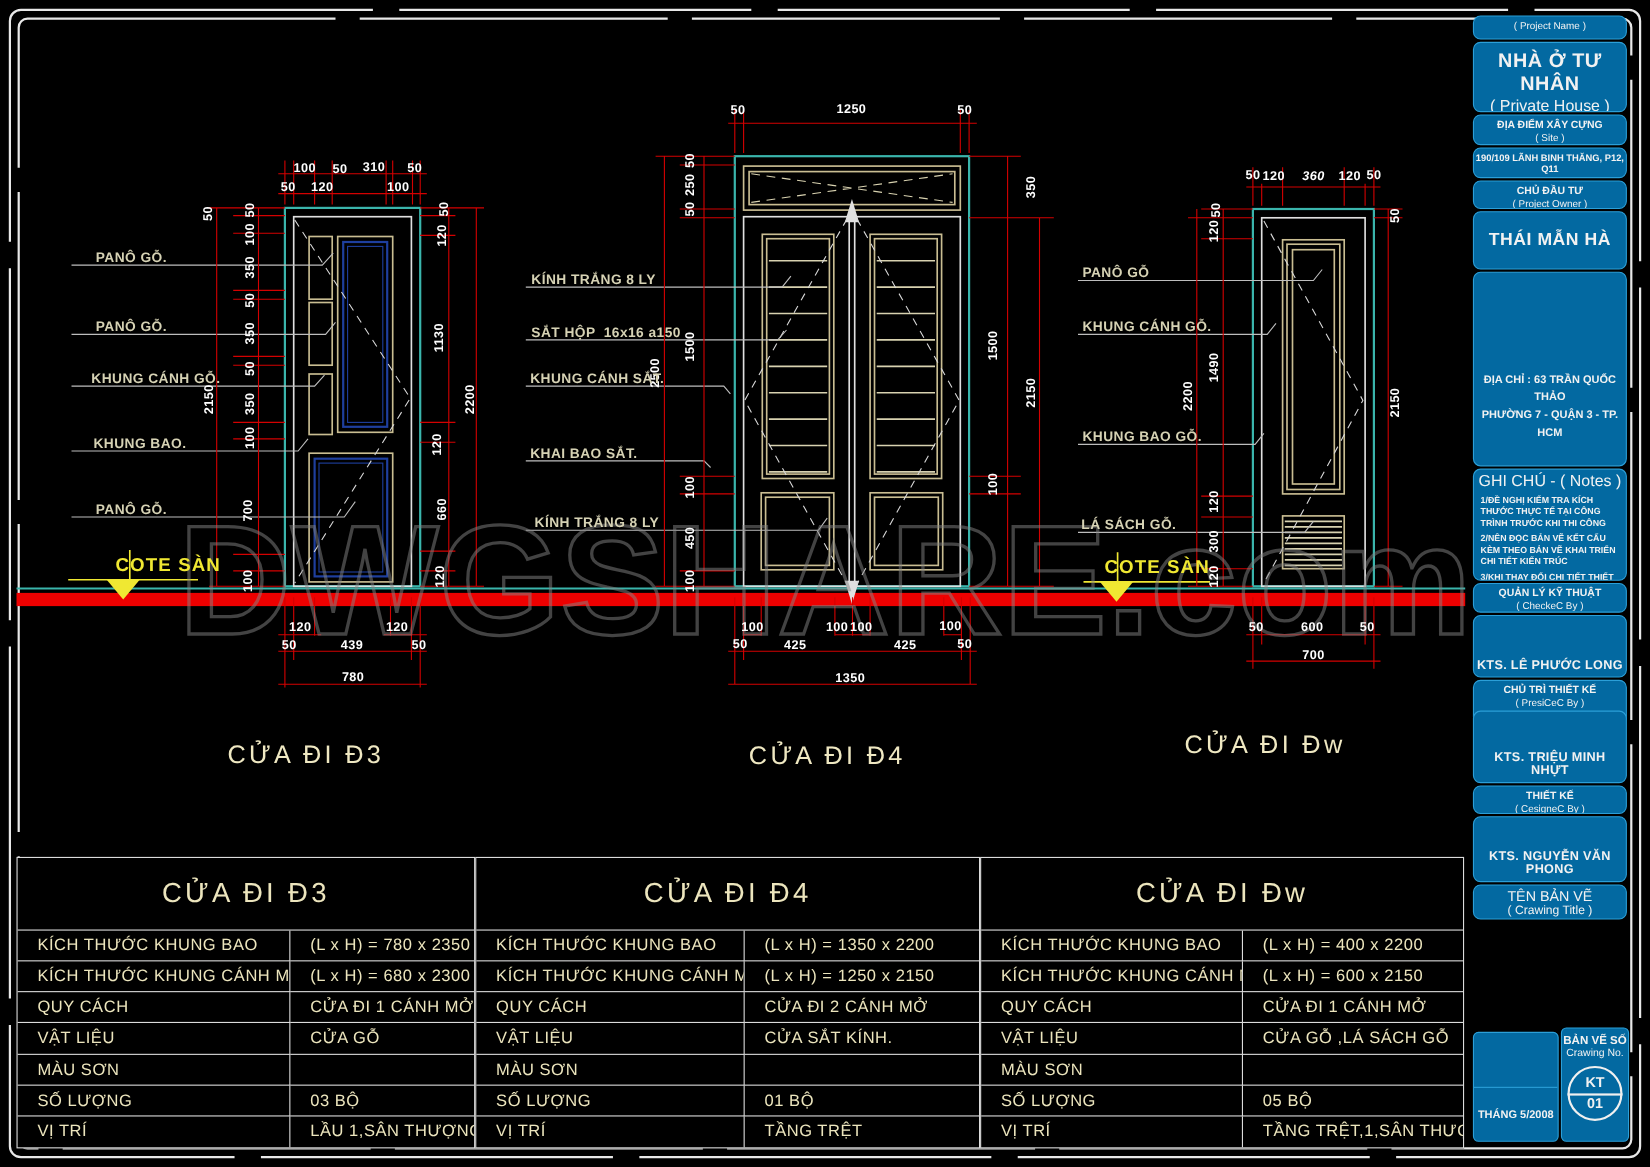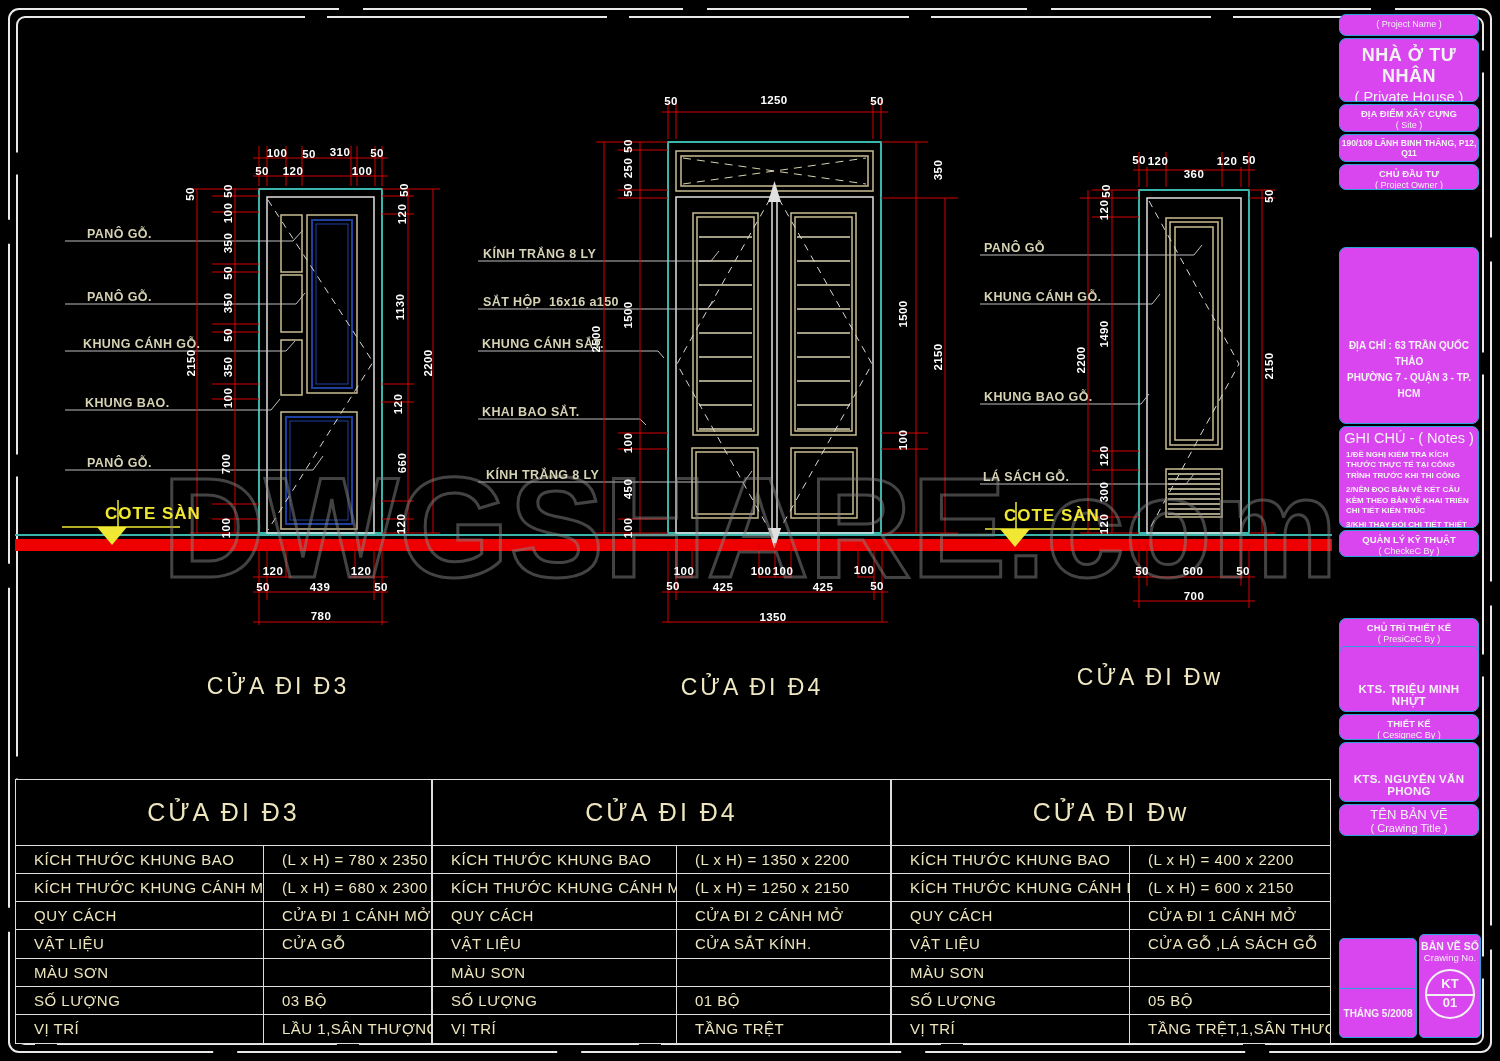--- a/index.html
+++ b/index.html
@@ -33,21 +33,21 @@
      display:grid;grid-template-rows:66px repeat(7,1fr);background:#000;box-sizing:border-box}
   .thead{grid-column:1/3;display:flex;align-items:center;justify-content:center;
      color:#ece5bd;font-size:25px;letter-spacing:3px;border-bottom:1.5px solid #dcdcdc}
   .tlabel,.tval{display:flex;align-items:center;color:#ece5bd;font-size:15px;
      letter-spacing:.5px;border-bottom:1.5px solid #dcdcdc;padding-left:18px;overflow:hidden;white-space:nowrap}
   .tlabel{border-right:1.5px solid #dcdcdc}
   .tgroup .tlabel:nth-last-child(2),.tgroup .tval:last-child{border-bottom:none}
   
   .tb{position:absolute;left:1337px;top:12px;width:146px;height:1037px;z-index:7}
   .tbox{position:absolute;left:2px;width:140px;border:1.5px solid #2b9fd8;border-radius:7px;
-     background:#d946ef;color:#f2f2f2;text-align:center;box-sizing:border-box;overflow:hidden}
+     background:#0369a1;color:#f2f2f2;text-align:center;box-sizing:border-box;overflow:hidden}
   .tb-small{font-size:9.5px;font-weight:bold;line-height:1.25;padding-top:3px}
   .tb-small .en{font-weight:400;font-size:9px}
   .tb-name{display:flex;flex-direction:column;justify-content:flex-end;padding-bottom:4px;
      font-size:11.5px;font-weight:bold;letter-spacing:.3px}
   .circle{width:46px;height:46px;border:2.5px solid #f0f0f0;border-radius:50%;margin:6px auto 0;
      display:flex;flex-direction:column;align-items:center;justify-content:center;position:relative}
   .circle .bar{position:absolute;left:-2px;right:-2px;top:50%;height:2px;background:#f0f0f0}
   .circle div{font-size:13px;font-weight:bold;line-height:1.45}
   .notes-list{text-align:left;font-size:8px;font-weight:bold;padding:2px 6px;line-height:1.3}
   .notes-list div{margin-bottom:4px}
@@ -207,21 +207,21 @@
       <span class="ann" style="left: 877px; top: 586px;">50</span>
       <span class="ann" style="left: 773px; top: 617px;">1350</span>
       <span class="ann lbl" style="left: 483px; top: 254px;">KÍNH TRẮNG 8 LY</span>
       <span class="ann lbl" style="left: 483px; top: 302px;">SẮT HỘP  16x16 a150</span>
       <span class="ann lbl" style="left: 482px; top: 344px;">KHUNG CÁNH SẮT.</span>
       <span class="ann lbl" style="left: 482px; top: 412px;">KHAI BAO SẮT.</span>
       <span class="ann lbl" style="left: 486px; top: 475px;">KÍNH TRẮNG 8 LY</span>
       <span class="ann title" style="left: 752px; top: 687px;">CỬA ĐI Đ4</span>
       <span class="ann" style="left: 1139px; top: 160px;">50</span>
       <span class="ann" style="left: 1158px; top: 161px;">120</span>
-      <span class="ann" style="left: 1194px; top: 174px;">360</span>
+      <span class="ann" style="left: 1194px; top: 161px; font-style: italic;">360</span>
       <span class="ann" style="left: 1227px; top: 161px;">120</span>
       <span class="ann" style="left: 1249px; top: 160px;">50</span>
       <span class="ann rot" style="left: 1106px; top: 191px;">50</span>
       <span class="ann rot" style="left: 1104px; top: 210px;">120</span>
       <span class="ann rot" style="left: 1104px; top: 334px;">1490</span>
       <span class="ann rot" style="left: 1081px; top: 360px;">2200</span>
       <span class="ann rot" style="left: 1104px; top: 456px;">120</span>
       <span class="ann rot" style="left: 1104px; top: 492px;">300</span>
       <span class="ann rot" style="left: 1104px; top: 524px;">120</span>
       <span class="ann rot" style="left: 1269px; top: 196px;">50</span>
@@ -304,35 +304,41 @@
       <div>ĐỊA ĐIỂM XÂY CỰNG</div>
       <div class="en">( Site )</div>
     </div>
     <div class="tbox" style="top:122px;height:28px;font-size:8.5px;font-weight:bold;display:flex;align-items:center;justify-content:center">
       <span>190/109 LÃNH BINH THĂNG, P12, Q11</span>
     </div>
     <div class="tbox tb-small" style="top:152px;height:26px">
       <div>CHỦ ĐẦU TƯ</div>
       <div class="en">( Project Owner )</div>
     </div>
+    <div class="tbox" style="top:180px;height:53px;display:flex;align-items:center;justify-content:center;font-size:16px;font-weight:bold;letter-spacing:.5px">
+      <span>THÁI MẪN HÀ</span>
+    </div>
     <div class="tbox" style="top:235px;height:177px;font-size:10px;font-weight:bold;padding-top:90px;line-height:1.6">
       <div>ĐỊA CHỈ  :    63 TRẦN QUỐC THẢO</div>
       <div>PHƯỜNG 7 - QUẬN 3 - TP. HCM</div>
     </div>
     <div class="tbox" style="top:414px;height:102px">
       <div style="font-size:14.5px;padding:3px 0 2px">GHI CHÚ - ( Notes )</div>
       <div class="notes-list">
         <div>1/ĐỀ NGHỊ KIỂM TRA KÍCH THƯỚC THỰC TẾ TẠI CÔNG TRÌNH TRƯỚC KHI THI CÔNG</div>
         <div>2/NÊN ĐỌC BẢN VẼ KẾT CẤU KÈM THEO BẢN VẼ KHAI TRIỂN CHI TIẾT KIẾN TRÚC</div>
         <div>3/KHI THAY ĐỔI CHI TIẾT THIẾT KẾ CẦN THAM KHẢO Ý KIẾN CỦA KIẾN TRÚC SƯ HOẶC KỸ SƯ THIẾT KẾ</div>
       </div>
     </div>
     <div class="tbox tb-small" style="top:518px;height:27px">
       <div>QUẢN LÝ KỸ THUẬT</div>
       <div class="en">( CheckeC By )</div>
+    </div>
+    <div class="tbox tb-name" style="top:547px;height:57px">
+      <span>KTS. LÊ PHƯỚC LONG</span>
     </div>
     <div class="tbox tb-small" style="top:606px;height:41px">
       <div>CHỦ TRÌ THIẾT KẾ</div>
       <div class="en">( PresiCeC By )</div>
     </div>
     <div class="tbox tb-name" style="top:634px;height:66px">
       <span>KTS. TRIỆU MINH NHỰT</span>
     </div>
     <div class="tbox tb-small" style="top:702px;height:26px">
       <div>THIẾT KẾ</div>

